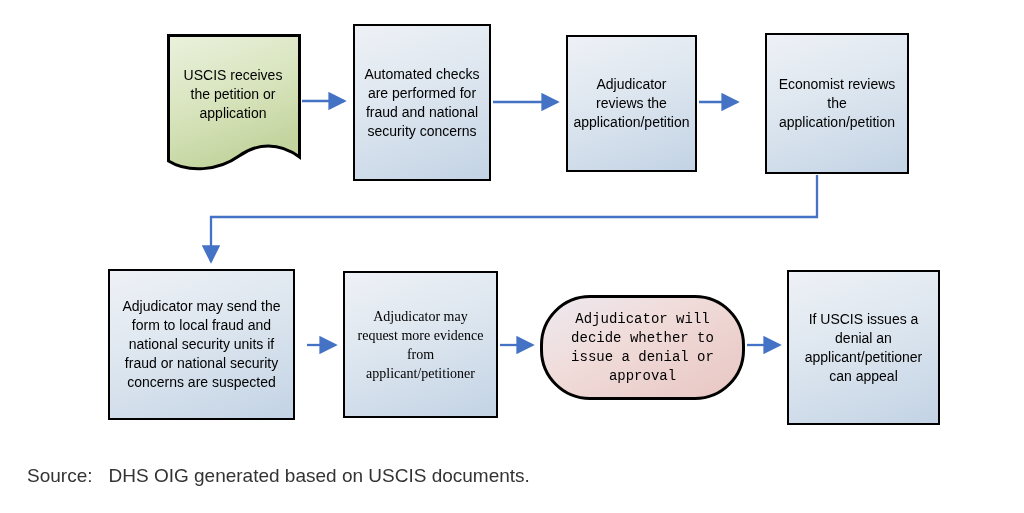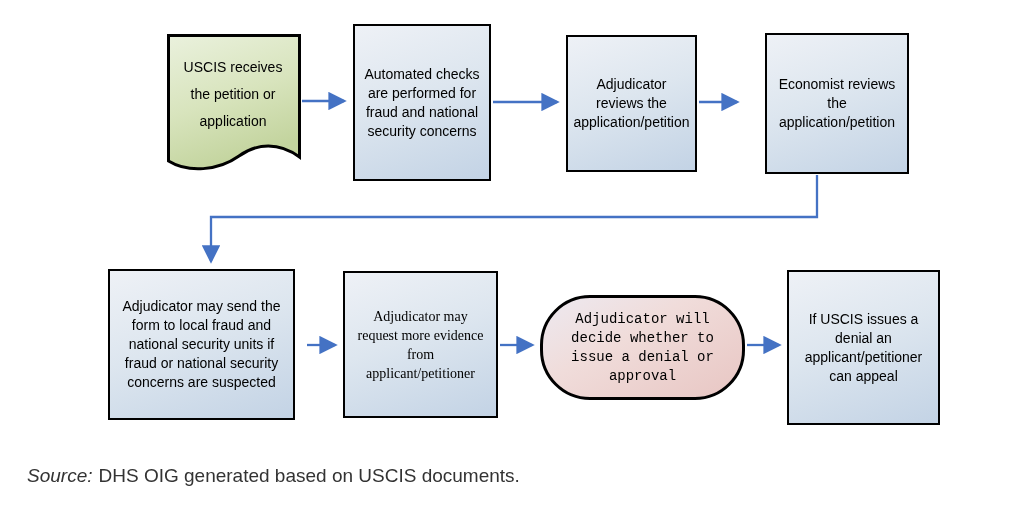--- a/index.html
+++ b/index.html
@@ -52,33 +52,33 @@
   }
   .document-text {
     position: absolute;
     left: 176px; top: 40px;
     width: 114px; height: 108px;
     display: flex;
     align-items: center;
     justify-content: flex-end;
     text-align: center;
     font-size: 14px;
-    line-height: 27px;
+    line-height: 19px;
     color: #000000;
   }
   .source-note {
     position: absolute;
     left: 27px; top: 464px;
     font-size: 19px;
     line-height: 24px;
     color: #333333;
     white-space: nowrap;
   }
-  .source-note .src-prefix { font-style: italic; }
-  .source-note .src-text { margin-left: 6px; }
+  .source-note .src-prefix { }
+  .source-note .src-text { margin-left: 16px; }
 </style>
 </head>
 <body>
 
 <div class="canvas">
 
   <svg class="layer" viewBox="0 0 1024 513" xmlns="http://www.w3.org/2000/svg">
     <defs>
       <marker id="ah" viewBox="0 0 10 10" refX="8.5" refY="5" markerWidth="8" markerHeight="8" orient="auto">
         <path d="M0,0 L10,5 L0,10 Z" fill="#4472c4"></path>

